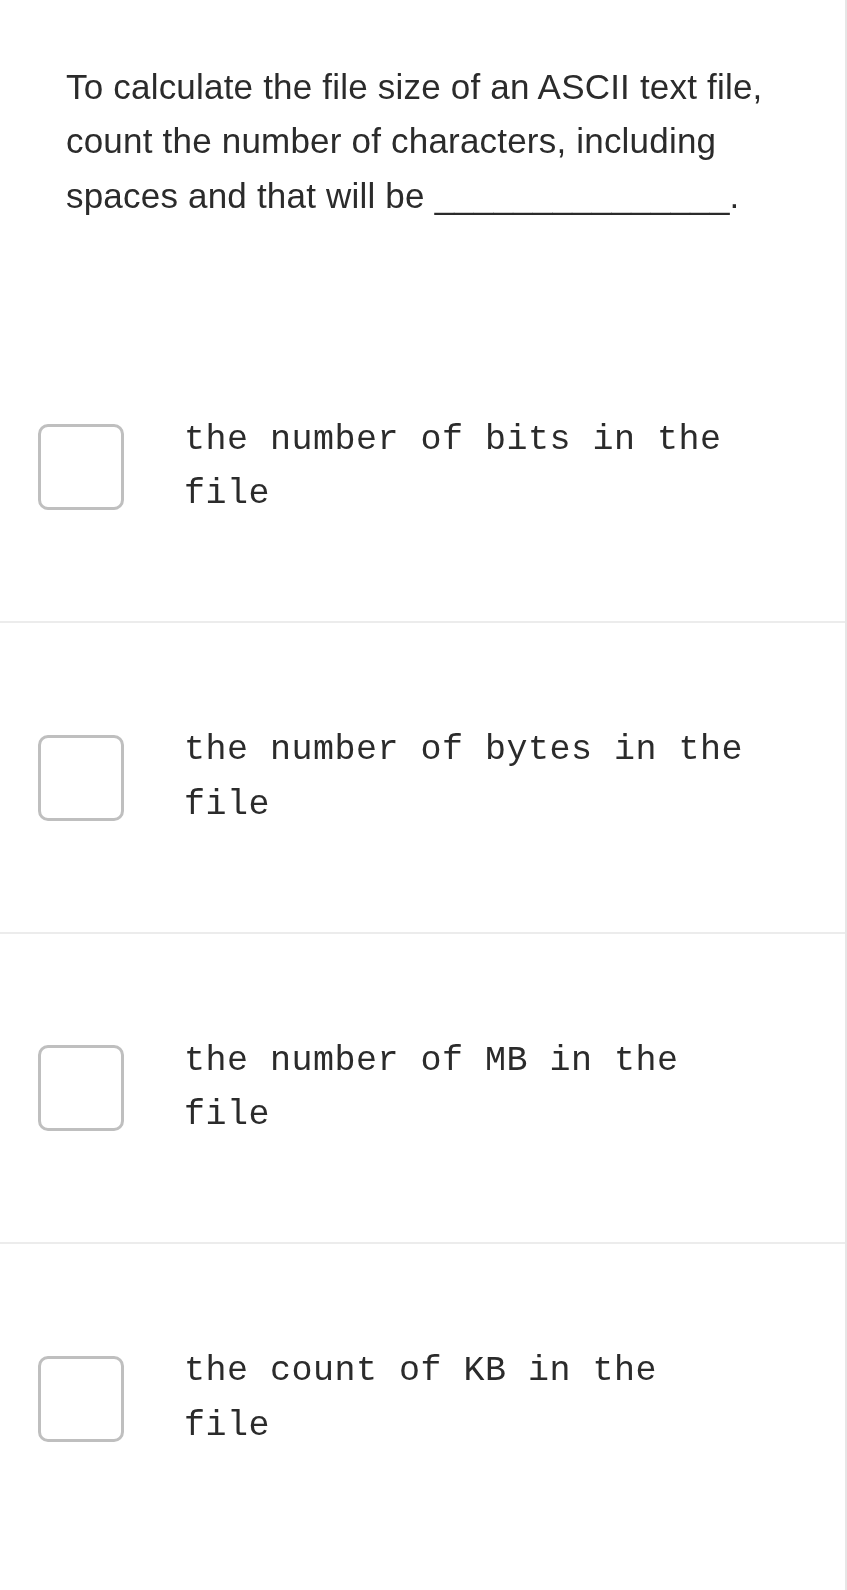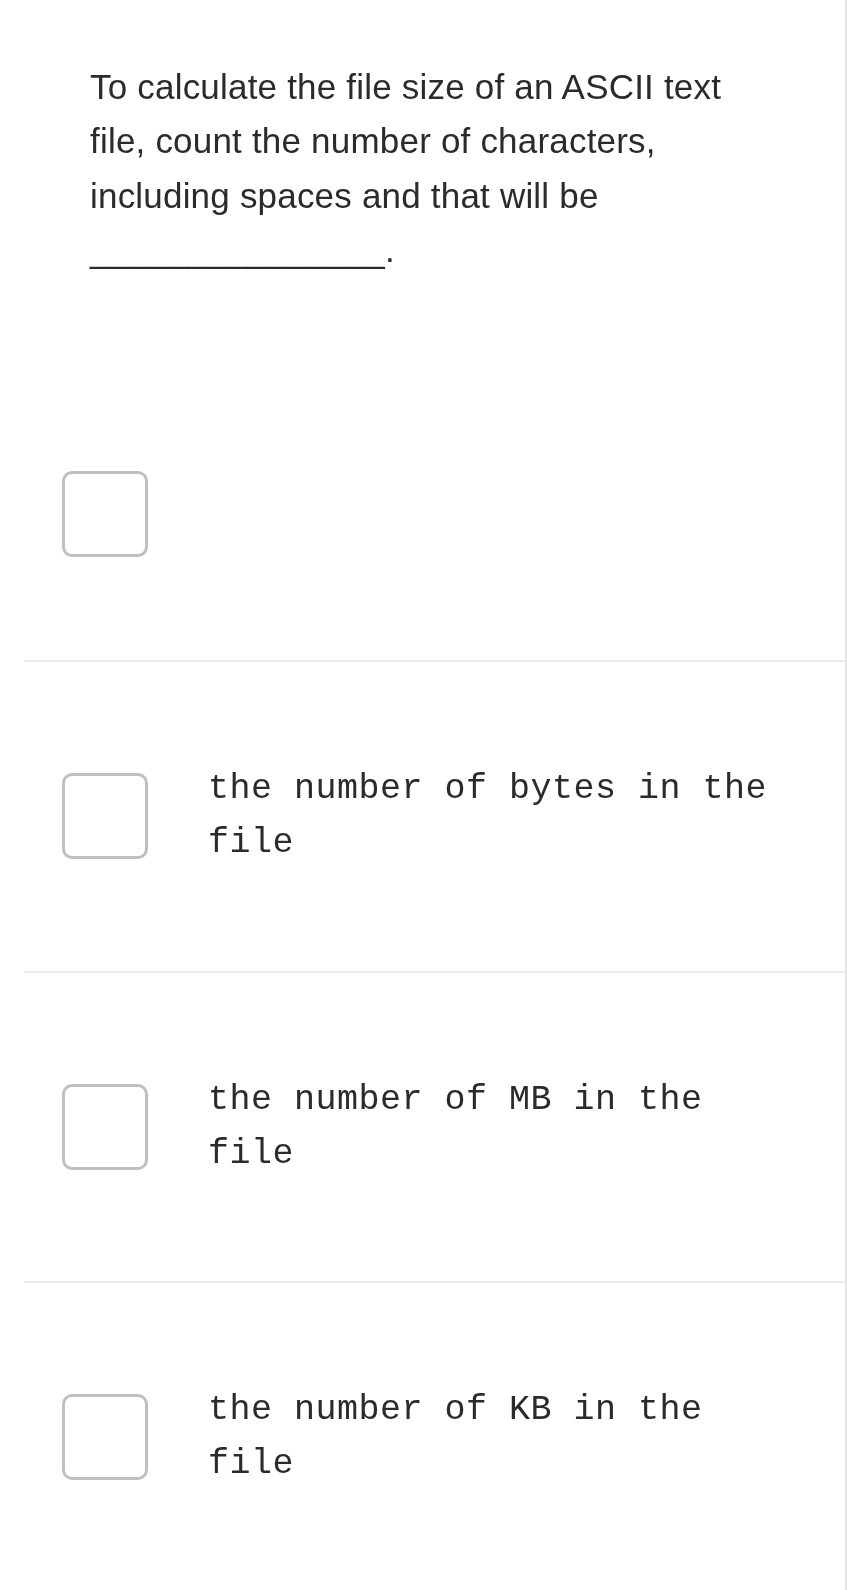--- a/index.html
+++ b/index.html
@@ -6,21 +6,20 @@
   html, body {
     width: 847px;
     font-family: -apple-system, BlinkMacSystemFont, "Segoe UI", Helvetica, Arial, sans-serif;
     color: #2b2b2b;
     background: #ffffff;
   }
   .container {
     width: 847px;
     border-right: 2px solid #e6e6e6;
     min-height: 1590px;
-    padding-left: 24px;
   }
   .question-block {
     padding: 60px 66px 90px 66px;
   }
   .question-text {
     font-size: 35px;
     line-height: 1.55;
     color: #2b2b2b;
     font-weight: 400;
     letter-spacing: 0.2px;
@@ -60,31 +59,32 @@
 
 <div class="container">
   <div class="question-block">
     <p class="question-text">To calculate the file size of an ASCII text file, count the number of characters, including spaces and that will be _______________.</p>
   </div>
 
   <div class="options">
 
     <div class="option-row">
       <div class="checkbox"></div>
+      <div class="option-label">the number of bits in the file</div>
     </div>
 
     <div class="option-row">
       <div class="checkbox"></div>
       <div class="option-label">the number of bytes in the file</div>
     </div>
 
     <div class="option-row">
       <div class="checkbox"></div>
       <div class="option-label">the number of MB in the file</div>
     </div>
 
     <div class="option-row">
       <div class="checkbox"></div>
-      <div class="option-label">the number of KB in the file</div>
+      <div class="option-label">the count of KB in the file</div>
     </div>
 
   </div>
 </div>
 
 </body></html>

